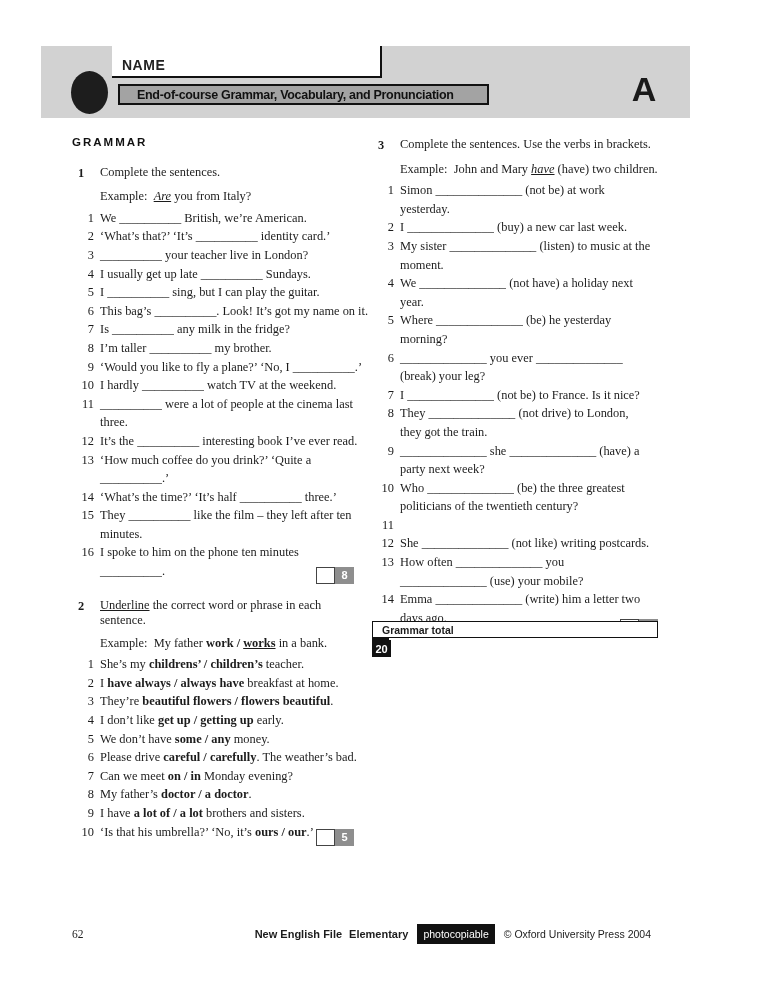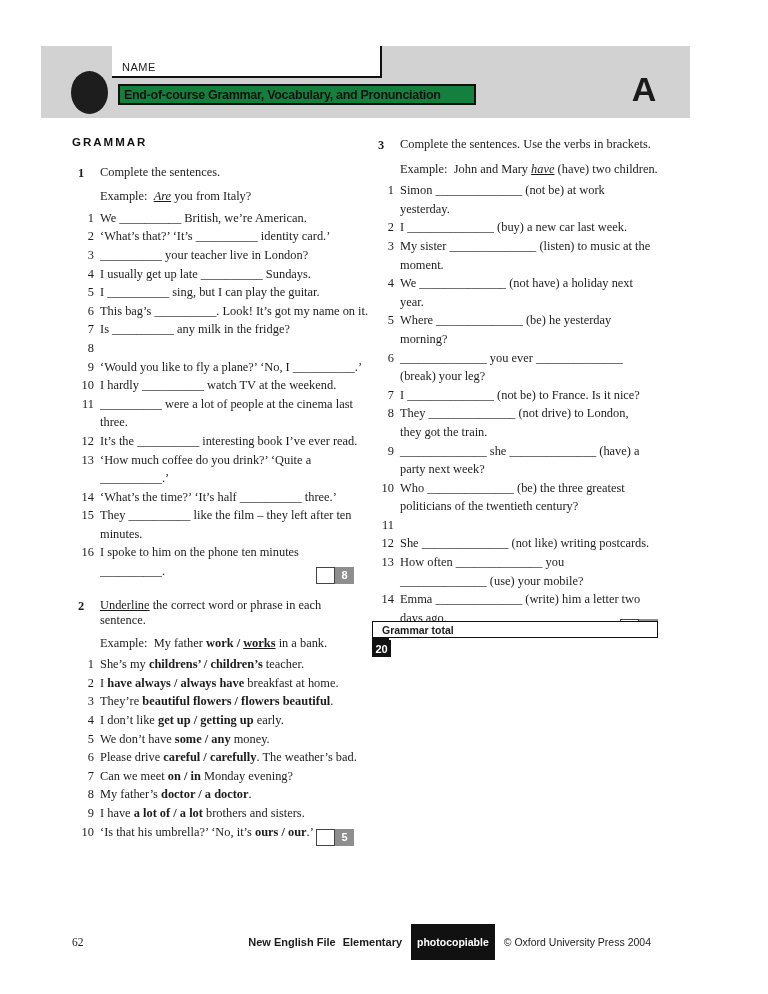--- a/index.html
+++ b/index.html
@@ -3,24 +3,24 @@
 <meta charset="utf-8">
 <style>
   html,body{margin:0;padding:0;background:#fff;}
   .page{position:relative;width:768px;height:994px;background:#ffffff;overflow:hidden;
         font-family:"Liberation Serif",serif;color:#1c1c1c;}
   
   .band{position:absolute;left:41px;top:46px;width:649px;height:72px;background:#d2d2d2;}
   .name-box{position:absolute;left:112px;top:46px;width:268px;height:30px;background:#ffffff;
             border-bottom:2px solid #111;border-right:2px solid #111;}
   .name-label{position:absolute;left:10px;bottom:3px;font-family:"Liberation Sans",sans-serif;
-              font-size:11px;font-weight:normal;letter-spacing:.5px;color:#222;}
+              font-size:14px;font-weight:bold;letter-spacing:.5px;color:#222;}
   .logo-circle{position:absolute;left:71px;top:71px;width:37px;height:43px;background:#1d1d1d;border-radius:50%;}
-  .title-box{position:absolute;left:118px;top:84px;width:350px;height:17px;background:#15803d;
-             border:2px solid #111;display:flex;align-items:center;padding-left:4px;
+  .title-box{position:absolute;left:118px;top:84px;width:350px;height:17px;background:#a3a3a3;
+             border:2px solid #111;display:flex;align-items:center;padding-left:17px;
              font-family:"Liberation Sans",sans-serif;font-weight:bold;font-size:12.5px;
              letter-spacing:-0.3px;white-space:nowrap;color:#111;}
   .letter-a{position:absolute;left:620px;top:70px;width:48px;text-align:center;
             font-family:"Liberation Sans",sans-serif;font-weight:bold;font-size:34px;line-height:38px;color:#1a1a1a;}
   
   .col{position:absolute;font-size:12.4px;line-height:18.6px;}
   .col-left{left:72px;top:133px;width:292px;}
   .col-right{left:372px;top:136px;width:296px;}
   .section-heading{font-family:"Liberation Sans",sans-serif;font-weight:bold;font-size:11.5px;
                    letter-spacing:2px;color:#111;margin-bottom:12px;}
@@ -45,21 +45,21 @@
                padding:0 9px;font-family:"Liberation Sans",sans-serif;font-weight:bold;font-size:10.5px;height:15px;}
   .total-blank{background:#fff;border:1px solid #111;border-left:none;width:16px;height:15px;}
   .total-max{background:#111;color:#fff;border:1px solid #111;}
   
   .footer{position:absolute;left:72px;right:117px;top:924px;display:flex;align-items:center;}
   .page-num{font-size:11.5px;}
   .footer-right{margin-left:auto;display:flex;align-items:center;
                 font-family:"Liberation Sans",sans-serif;font-size:11px;}
   .footer-series{font-weight:bold;}
   .footer-level{font-weight:bold;margin-left:7px;}
-  .badge{background:#111;color:#fff;font-weight:bold;font-size:10.5px;padding:12px 6px;margin:0 9px;}
+  .badge{background:#111;color:#fff;font-weight:normal;font-size:10.5px;padding:4px 6px;margin:0 9px;}
   .copyright{font-size:10.5px;color:#1c1c1c;}
 </style>
 </head>
 <body>
 
 <div class="page">
 
   <div class="band"></div>
   <div class="name-box">
     <span class="name-label">NAME</span>
@@ -101,20 +101,21 @@
           <div class="item">
             <span class="item-num">6</span>
             <span class="item-text"><span>This bag’s __________. Look! It’s got my name on it.</span></span>
           </div>
           <div class="item">
             <span class="item-num">7</span>
             <span class="item-text"><span>Is __________ any milk in the fridge?</span></span>
           </div>
           <div class="item">
             <span class="item-num">8</span>
+            <span class="item-text"><span>I’m taller __________ my brother.</span></span>
           </div>
           <div class="item">
             <span class="item-num">9</span>
             <span class="item-text"><span>‘Would you like to fly a plane?’ ‘No, I __________.’</span></span>
           </div>
           <div class="item">
             <span class="item-num">10</span>
             <span class="item-text"><span>I hardly __________ watch TV at the weekend.</span></span>
           </div>
           <div class="item">

